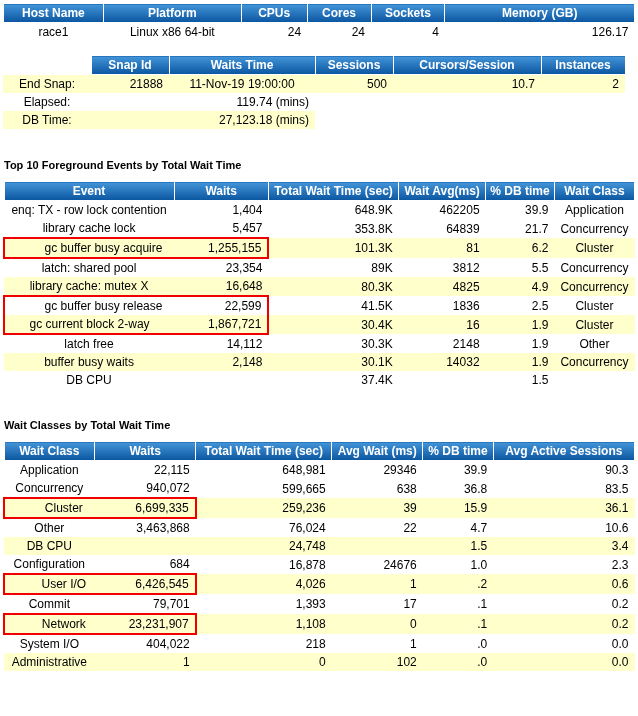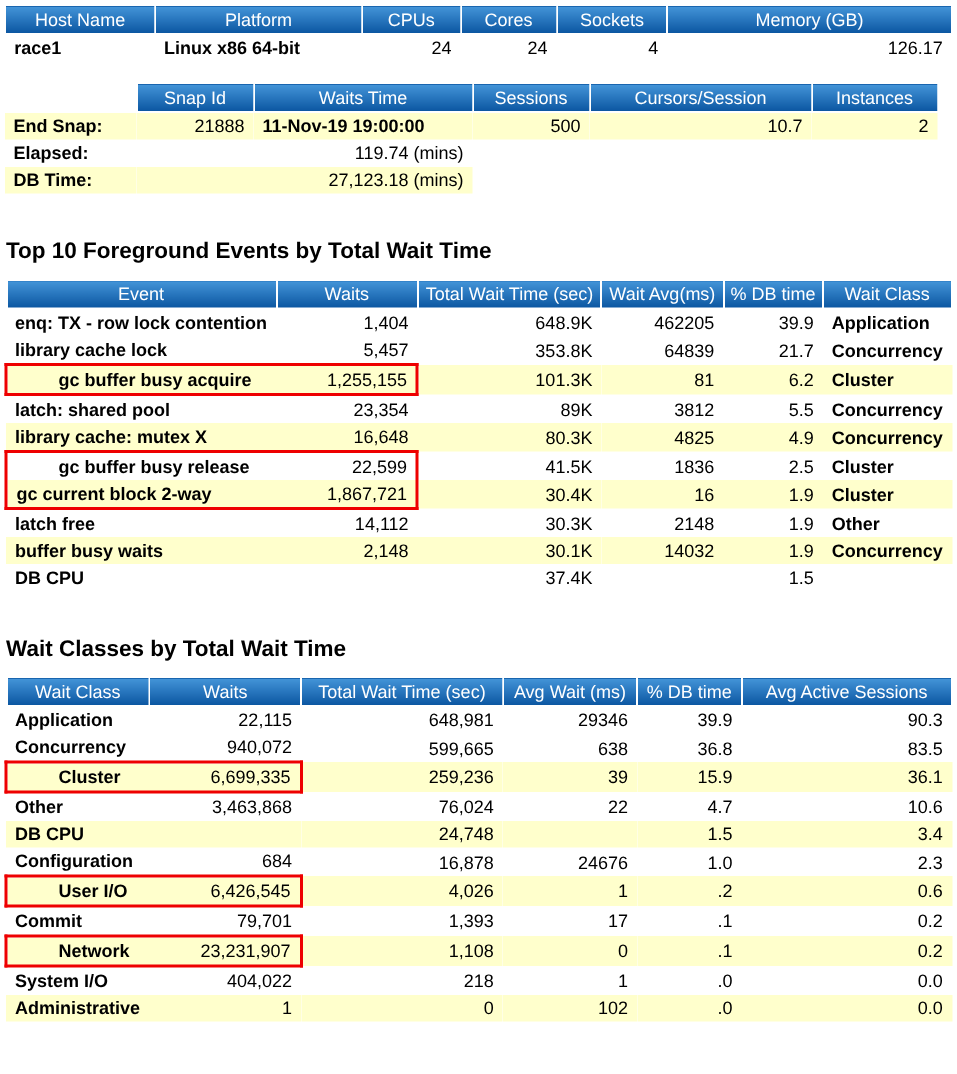--- a/index.html
+++ b/index.html
@@ -12,46 +12,46 @@
     font-size: 12px;
     color: #000000;
   }
   .page { padding: 3px; }
 
   table { border-collapse: collapse; table-layout: fixed; }
 
   th.hdr {
     background: linear-gradient(to bottom, var(--hdr-top, #4394d8) 0%, var(--hdr-bot, #0a55a0) 100%);
     color: #ffffff;
-    font-weight: normal;
+    font-weight: bold;
     font-size: 12px;
     padding: 2px 4px;
     height: 19px;
     text-align: center;
     border: 1px solid #ffffff;
     white-space: nowrap;
     overflow: hidden;
   }
   th.blank { background: none; border: none; }
 
   td {
     padding: 2px 6px;
     height: 18px;
     font-size: 12px;
     white-space: nowrap;
     overflow: hidden;
   }
   tr.shaded td { background: var(--shade, #ffffcc); }
 
-  .al { text-align: left; font-weight: bold; }
+  .al { text-align: center; }
   .ar { text-align: right; }
 
   .section-title {
     font-weight: bold;
-    font-size: 15px;
+    font-size: 11px;
     margin: 30px 0 10px 1px;
   }
 
   #host-table { margin-bottom: 14px; }
 
   
   .rb-l { border-left: 2px solid var(--red, #ee0000); }
   .rb-r { border-right: 2px solid var(--red, #ee0000); }
   .rb-t { border-top: 2px solid var(--red, #ee0000); padding-left: 34px; }
   .rb-b { border-bottom: 2px solid var(--red, #ee0000); }

